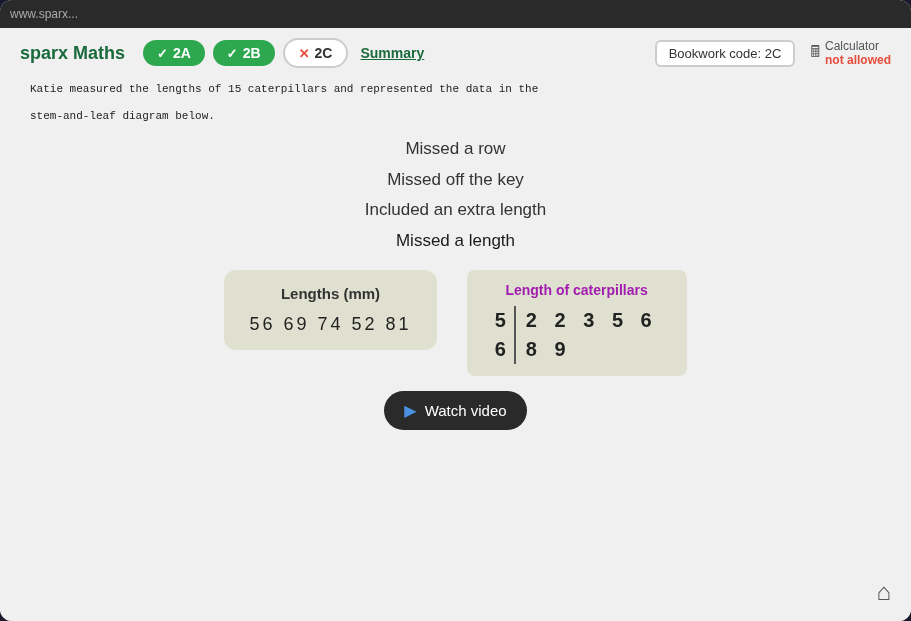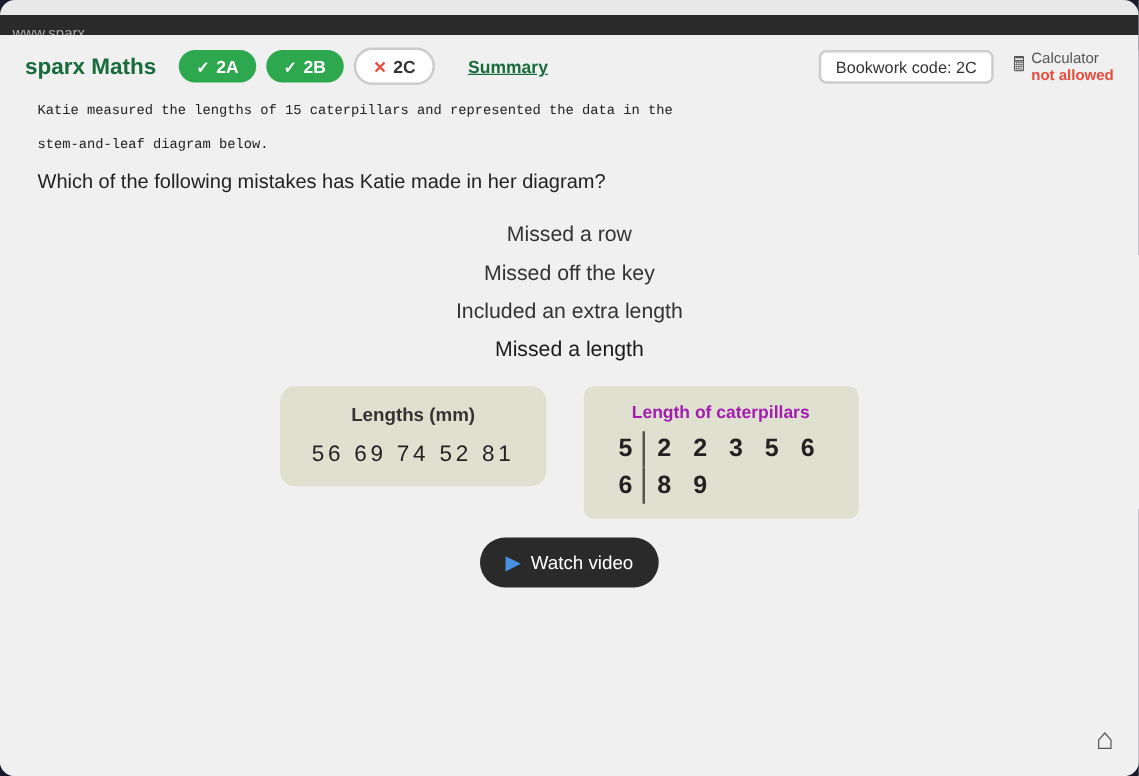--- a/index.html
+++ b/index.html
@@ -15,21 +15,21 @@
       width: 911px;
       height: 621px;
       background: #e8e8e8;
       border-radius: 12px;
       position: relative;
       overflow: hidden;
     }
     
     .top-bar {
       position: absolute;
-      top: 12px; left: 0; right: 0;
+      top: 0; left: 0; right: 0;
       height: 28px;
       background: #2a2a2a;
       display: flex;
       align-items: center;
       padding: 0 10px;
     }
     .top-bar-url {
       color: #aaa;
       font-size: 12px;
     }
@@ -77,21 +77,21 @@
     .check-icon { color: white; font-size: 13px; }
     .x-icon { color: #e74c3c; font-size: 13px; font-weight: bold; }
     .summary-btn {
       background: transparent;
       border: none;
       color: #1a6b3c;
       font-size: 14px;
       font-weight: bold;
       cursor: pointer;
       text-decoration: underline;
-      margin-left: 18px;
+      margin-left: 4px;
     }
     .bookwork-badge {
       background: white;
       border: 2px solid #ccc;
       border-radius: 6px;
       padding: 4px 12px;
       font-size: 13px;
       color: #333;
     }
     .calculator-info {
@@ -289,21 +289,20 @@
       </div>
     </div>
 
     <div class="question-area">
       <div class="question-text">
         <span>Katie measured the lengths of 15 caterpillars and represented the data in the</span>
       </div>
       <div class="question-text">
         <span>stem-and-leaf diagram below.</span>
       </div>
-      <div class="question-sub">Which of the following mistakes has Katie made in her diagram?</div>
 
       <div class="choices">
         <span class="choice">Missed a row</span>
         <span class="choice">Missed off the key</span>
         <span class="choice">Included an extra length</span>
         <span class="choice selected">Missed a length</span>
       </div>
     </div>
 
     <div class="data-area">

